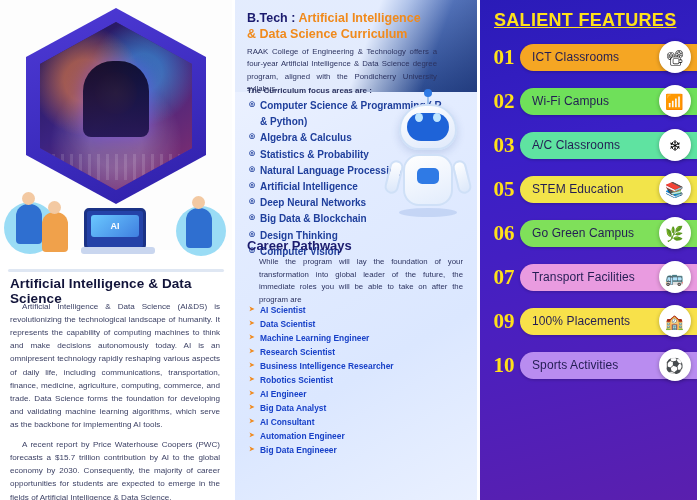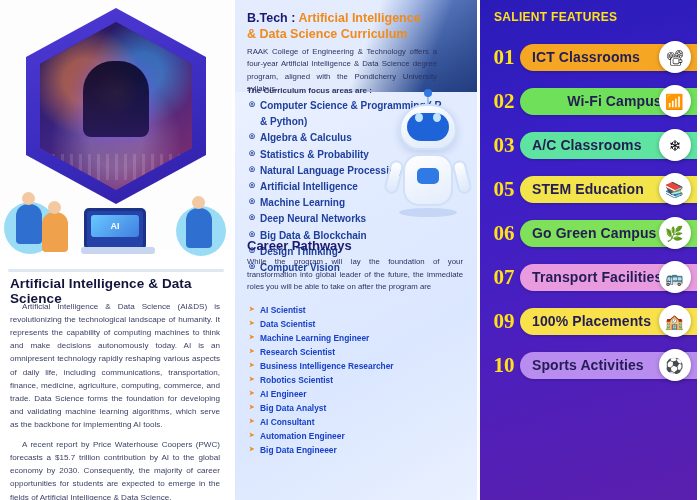--- a/index.html
+++ b/index.html
@@ -268,21 +268,21 @@
     background: rgba(80,120,200,.18); border-radius: 50%;
   }
 
   .mid-h2 {
     position: absolute;
     left: 12px; top: 238px;
     font-size: 13px; font-weight: bold; color: #1b1b6e;
   }
   .mid-p2 {
     position: absolute;
-    left: 12px; right: 14px; top: 256px;
+    left: 24px; right: 14px; top: 256px;
     font-size: 7.8px; line-height: 1.62; color: #2c3360; text-align: justify;
   }
   .careers {
     position: absolute;
     left: 14px; top: 304px; width: 220px;
   }
   .careers li {
     list-style: none;
     font-size: 8.4px; font-weight: bold; color: #1841c8;
     line-height: 1.66;
@@ -300,23 +300,24 @@
     position: relative;
     width: 217px;
     height: 500px;
     background: linear-gradient(165deg,#2a1bb8 0%, #3a1fc6 30%, #4a1fbf 60%, #5a1fae 100%);
     overflow: hidden;
     padding: 0;
   }
   .sf-title {
     position: absolute;
     left: 14px; top: 10px;
-    font-size: 12px; font-weight: bold;
+    font-size: 18px; font-weight: bold;
     color: #ffe11a;
     letter-spacing: .3px;
+    text-decoration: underline;
   }
   .sf-list {
     position: absolute;
     left: 0; top: 36px; right: 0;
   }
   .sf-row {
     position: relative;
     height: 42px;
     margin-bottom: 2px;
     display: flex;
@@ -337,22 +338,22 @@
     flex: 1;
     height: 27px;
     border-radius: 14px 0 0 14px;
     display: flex;
     align-items: center;
     padding-left: 12px;
     margin-right: 0;
     box-shadow: 0 1px 3px rgba(0,0,0,.2);
   }
   .sf-label {
-    font-size: 14px;
-    font-weight: bold;
+    font-size: 12px;
+    font-weight: normal;
     color: #231d53;
     letter-spacing: .1px;
   }
   .sf-icon {
     position: absolute;
     right: 6px;
     top: 50%;
     transform: translateY(-50%);
     width: 32px; height: 32px;
     border-radius: 50%;
@@ -415,21 +416,20 @@
 
     <div class="mid-p">RAAK College of Engineering &amp; Technology offers a four-year Artificial Intelligence &amp; Data Science degree program, aligned with the Pondicherry University syllabus.</div>
     <div class="mid-sub">The Curriculum focus areas are :</div>
 
     <ul class="focus-list">
       <li>Computer Science &amp; Programming ( R &amp; Python)</li>
       <li>Algebra &amp; Calculus</li>
       <li>Statistics &amp; Probability</li>
       <li>Natural Language Processing</li>
       <li>Artificial Intelligence</li>
-      <li>Machine Learning</li>
       <li>Deep Neural Networks</li>
       <li>Big Data &amp; Blockchain</li>
       <li>Design Thinking</li>
       <li>Computer Vision</li>
     </ul>
 
     <div class="robot">
       <div class="ant"></div>
       <div class="head-r"></div>
       <div class="face"></div>
@@ -465,21 +465,21 @@
     <div class="sf-list" id="sf-list">
         <div class="sf-row">
           <div class="sf-num">01</div>
           <div class="sf-bar" style="background: rgb(245, 166, 35);">
             <span class="sf-label">ICT Classrooms</span>
             <span class="sf-icon">📽</span>
           </div>
         </div>
         <div class="sf-row">
           <div class="sf-num">02</div>
-          <div class="sf-bar" style="background: rgb(111, 224, 90); justify-content: center;">
+          <div class="sf-bar" style="background: rgb(111, 224, 90);">
             <span class="sf-label">Wi-Fi Campus</span>
             <span class="sf-icon">📶</span>
           </div>
         </div>
         <div class="sf-row">
           <div class="sf-num">03</div>
           <div class="sf-bar" style="background: rgb(95, 227, 161);">
             <span class="sf-label">A/C Classrooms</span>
             <span class="sf-icon">❄</span>
           </div>

